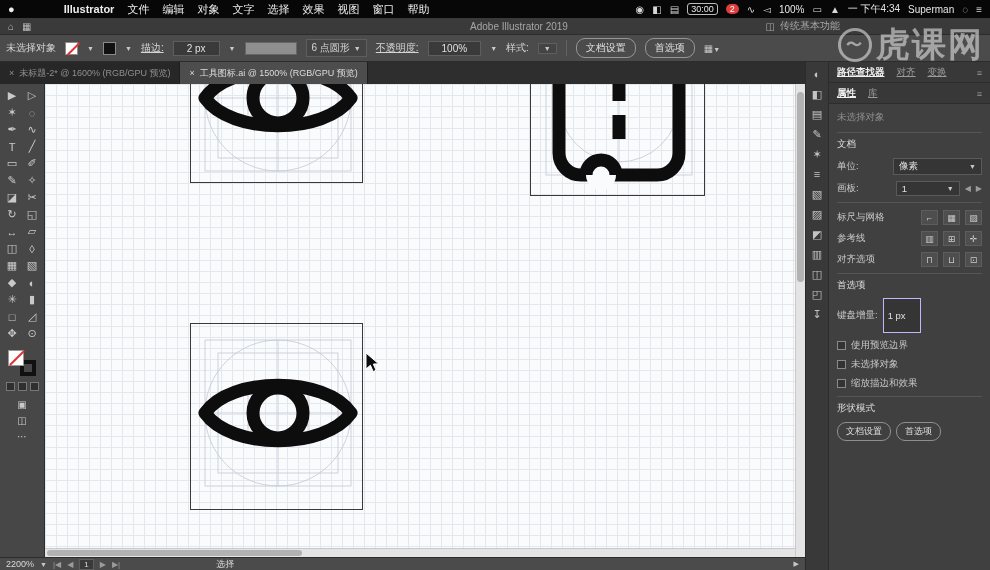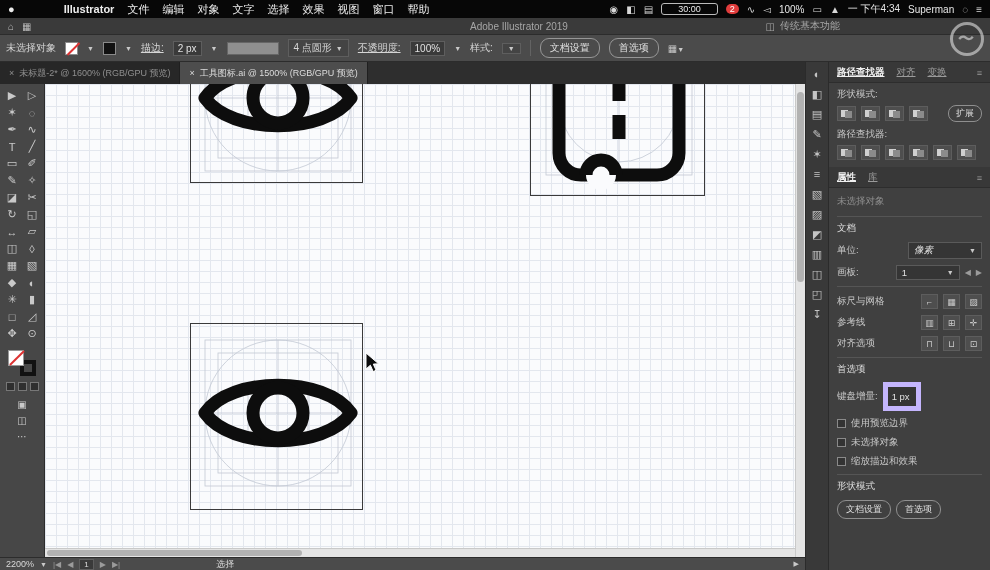--- a/index.html
+++ b/index.html
@@ -6,41 +6,41 @@
   body { font-family:"Liberation Sans","DejaVu Sans",sans-serif; background:#222; }
   .screen { position:relative; width:990px; height:570px; background:#3f3f3f; overflow:hidden; }
 
   
   .menubar { position:absolute; left:0; top:0; width:990px; height:18px; background:#070707;
     color:#ededed; font-size:11px; display:flex; align-items:center; padding:0 8px; gap:13px; }
   .menubar .app { font-weight:bold;padding-left:36px; }
   .menubar .mi { cursor:default; }
   .mb-right { margin-left:auto; display:flex; align-items:center; gap:8px; font-size:10px; color:#e8e8e8; }
   .mb-ic { font-size:10px; color:#d8d8d8; }
-  .timer-chip { border:1px solid #bbb; border-radius:3px; padding:0 16px; font-size:9px; }
+  .timer-chip { border:1px solid #bbb; border-radius:3px; padding:0 3px; font-size:9px; }
   .badge { background:#e03c3c; color:#fff; border-radius:7px; padding:0 4px; font-size:9px; }
 
   
   .titlebar { position:absolute; left:0; top:18px; width:990px; height:17px; background:#3a3a3a;
     border-bottom:1px solid #2c2c2c; color:#a6a6a6; font-size:10px; display:flex; align-items:center; }
   .titlebar .ttl { position:absolute; left:0; right:0; text-align:center;padding-left:48px; }
   .tb-left { display:flex; gap:8px; padding-left:8px; z-index:2; color:#bdbdbd; }
   .tb-right { margin-left:auto; display:flex; gap:5px; padding-right:150px; z-index:2; align-items:center; }
 
   
   .controlbar { position:absolute; left:0; top:35px; width:990px; height:27px; background:#4b4b4b;
     border-bottom:1px solid #2c2c2c; display:flex; align-items:center; gap:9px; padding:0 6px;
     color:#d6d6d6; font-size:10px; }
   .cb-label-u { text-decoration:underline; }
   .swatch { width:13px; height:13px; border:1px solid #8a8a8a; background:#fff; position:relative; display:inline-block; }
   .swatch.none::after { content:""; position:absolute; left:-1px; top:5px; width:17px; height:2px;
     background:#d33; transform:rotate(-45deg); }
   .swatch.black { background:#111; }
   .caret { font-size:7px; color:#c9c9c9; }
-  .cb-input { background:#3a3a3a; border:1px solid #5e5e5e; color:#e0e0e0; padding:1px 4px; font-size:10px; }
+  .cb-input { background:#3a3a3a; border:1px solid #5e5e5e; color:#e0e0e0; padding:1px 13px; font-size:10px; }
   .cb-dd { background:#444; border:1px solid #5e5e5e; padding:1px 5px; display:flex; align-items:center; gap:4px; }
   .cb-wide { width:52px; height:13px; background:#8f8f8f; border:1px solid #666; }
   .cb-btn { border:1px solid #969696; border-radius:9px; padding:2px 9px; color:#e2e2e2; background:transparent; font-size:10px; }
   .cb-sep { width:1px; height:16px; background:#636363; }
 
   
   .tabbar { position:absolute; left:0; top:62px; width:805px; height:22px; background:#2e2e2e;
     display:flex; align-items:flex-end; }
   .doc-tab { height:22px; display:flex; align-items:center; gap:5px; padding:0 9px; font-size:9px;
     background:#272727; color:#8f8f8f; border-right:1px solid #1f1f1f; }
@@ -97,21 +97,21 @@
   .divider { height:1px; background:#555; margin:2px 0; }
   .grey { color:#8f8f8f; }
   .dd { background:#353535; border:1px solid #5a5a5a; padding:1px 5px; display:flex; align-items:center; gap:5px; min-width:64px; color:#e0e0e0; }
   .dd .caret { margin-left:auto; }
   .wide-btn { display:block; width:100%; border:1px solid #8f8f8f; border-radius:9px; text-align:center;
     padding:2px 0; color:#dedede; background:transparent; font-size:9.5px; }
   .sq-btn { width:17px; height:15px; background:#4e4e4e; border:1px solid #5d5d5d; color:#c9c9c9;
     font-size:9px; display:flex; align-items:center; justify-content:center; }
   .chk { width:9px; height:9px; background:#333; border:1px solid #8a8a8a; display:inline-block; }
   .qbtn { border:1px solid #8f8f8f; border-radius:9px; padding:2px 8px; color:#dedede; font-size:9px; background:transparent; }
-  .num-in { background:#353535; border:5px solid #c4b5fd; padding:4px 4px; color:#e0e0e0; min-width:38px; }
+  .num-in { background:#353535; border:1px solid #c4b5fd; padding:11px 4px; color:#e0e0e0; min-width:38px; }
   .navarrow { color:#9b9b9b; font-size:8px; }
 
   
   .watermark { position:absolute; right:6px; top:22px; z-index:60; display:flex; align-items:center; gap:4px;
     color:rgba(240,240,240,.55); font-size:34px; font-weight:bold; letter-spacing:2px; pointer-events:none; }
   .wm-circle { width:34px; height:34px; border:3px solid rgba(240,240,240,.55); border-radius:50%;
     display:flex; align-items:center; justify-content:center; font-size:16px; }
 
   .cursor { position:absolute; left:318px; top:268px; z-index:40; }
 </style>
@@ -166,21 +166,21 @@
     <span>未选择对象</span>
     <span class="swatch none"></span>
       <span class="caret">▼</span>
     <span class="swatch black"></span>
       <span class="caret">▼</span>
     <span class="cb-label-u">描边:</span>
     <span class="cb-input">2 px</span>
       <span class="caret">▼</span>
     <span class="cb-wide"></span>
     <span class="cb-dd">
-        <span>4 点圆形</span>
+        <span>6 点圆形</span>
         <span class="caret">▼</span>
       </span>
     <span class="cb-label-u">不透明度:</span>
     <span class="cb-input">100%</span>
       <span class="caret">▼</span>
     <span>样式:</span>
     <span class="cb-dd">
         <span class="caret">▼</span>
       </span>
     <span class="cb-sep"></span>
@@ -335,53 +335,34 @@
   </div>
 
   <div class="panels">
 
     <div class="ptabs">
       <span class="ptab active">路径查找器</span>
       <span class="ptab">对齐</span>
       <span class="ptab">变换</span>
       <span class="pmenu">≡</span>
     </div>
-    <div class="psec">
-      <div style="margin-bottom:4px;">形状模式:</div>
-      <div class="prow">
-        <span class="pfb"></span>
-        <span class="pfb"></span>
-        <span class="pfb"></span>
-        <span class="pfb"></span>
-        <span class="pill">扩展</span>
-      </div>
-      <div style="margin-bottom:4px;">路径查找器:</div>
-      <div class="prow" style="margin-bottom:2px;">
-        <span class="pfb"></span>
-        <span class="pfb"></span>
-        <span class="pfb"></span>
-        <span class="pfb"></span>
-        <span class="pfb"></span>
-        <span class="pfb"></span>
-      </div>
-    </div>
 
     <div class="ptabs">
       <span class="ptab active">属性</span>
       <span class="ptab">库</span>
       <span class="pmenu">≡</span>
     </div>
     <div class="psec">
       <div class="grey" style="margin:2px 0 8px;">未选择对象</div>
       <div class="divider"></div>
 
       <div style="margin:5px 0 7px; color:#dedede;">文档</div>
       <div class="prow">
         <span>单位:</span>
-        <span class="dd" style="margin-left:auto; width:74px;font-style:italic;">
+        <span class="dd" style="margin-left:auto; width:89px;">
           <span>像素</span>
           <span class="caret">▼</span>
         </span>
       </div>
       <div class="prow">
         <span>画板:</span>
         <span class="dd" style="margin-left:auto; width:56px;">
           <span>1</span>
           <span class="caret">▼</span>
         </span>
@@ -432,15 +413,16 @@
       <div style="margin:5px 0 7px; color:#dedede;">形状模式</div>
       <div class="prow">
         <button class="qbtn">文档设置</button>
         <button class="qbtn">首选项</button>
       </div>
     </div>
   </div>
 
   <div class="watermark">
     <span class="wm-circle">〜</span>
+    <span>虎课网</span>
   </div>
 
 </div>
 
 </body></html>

